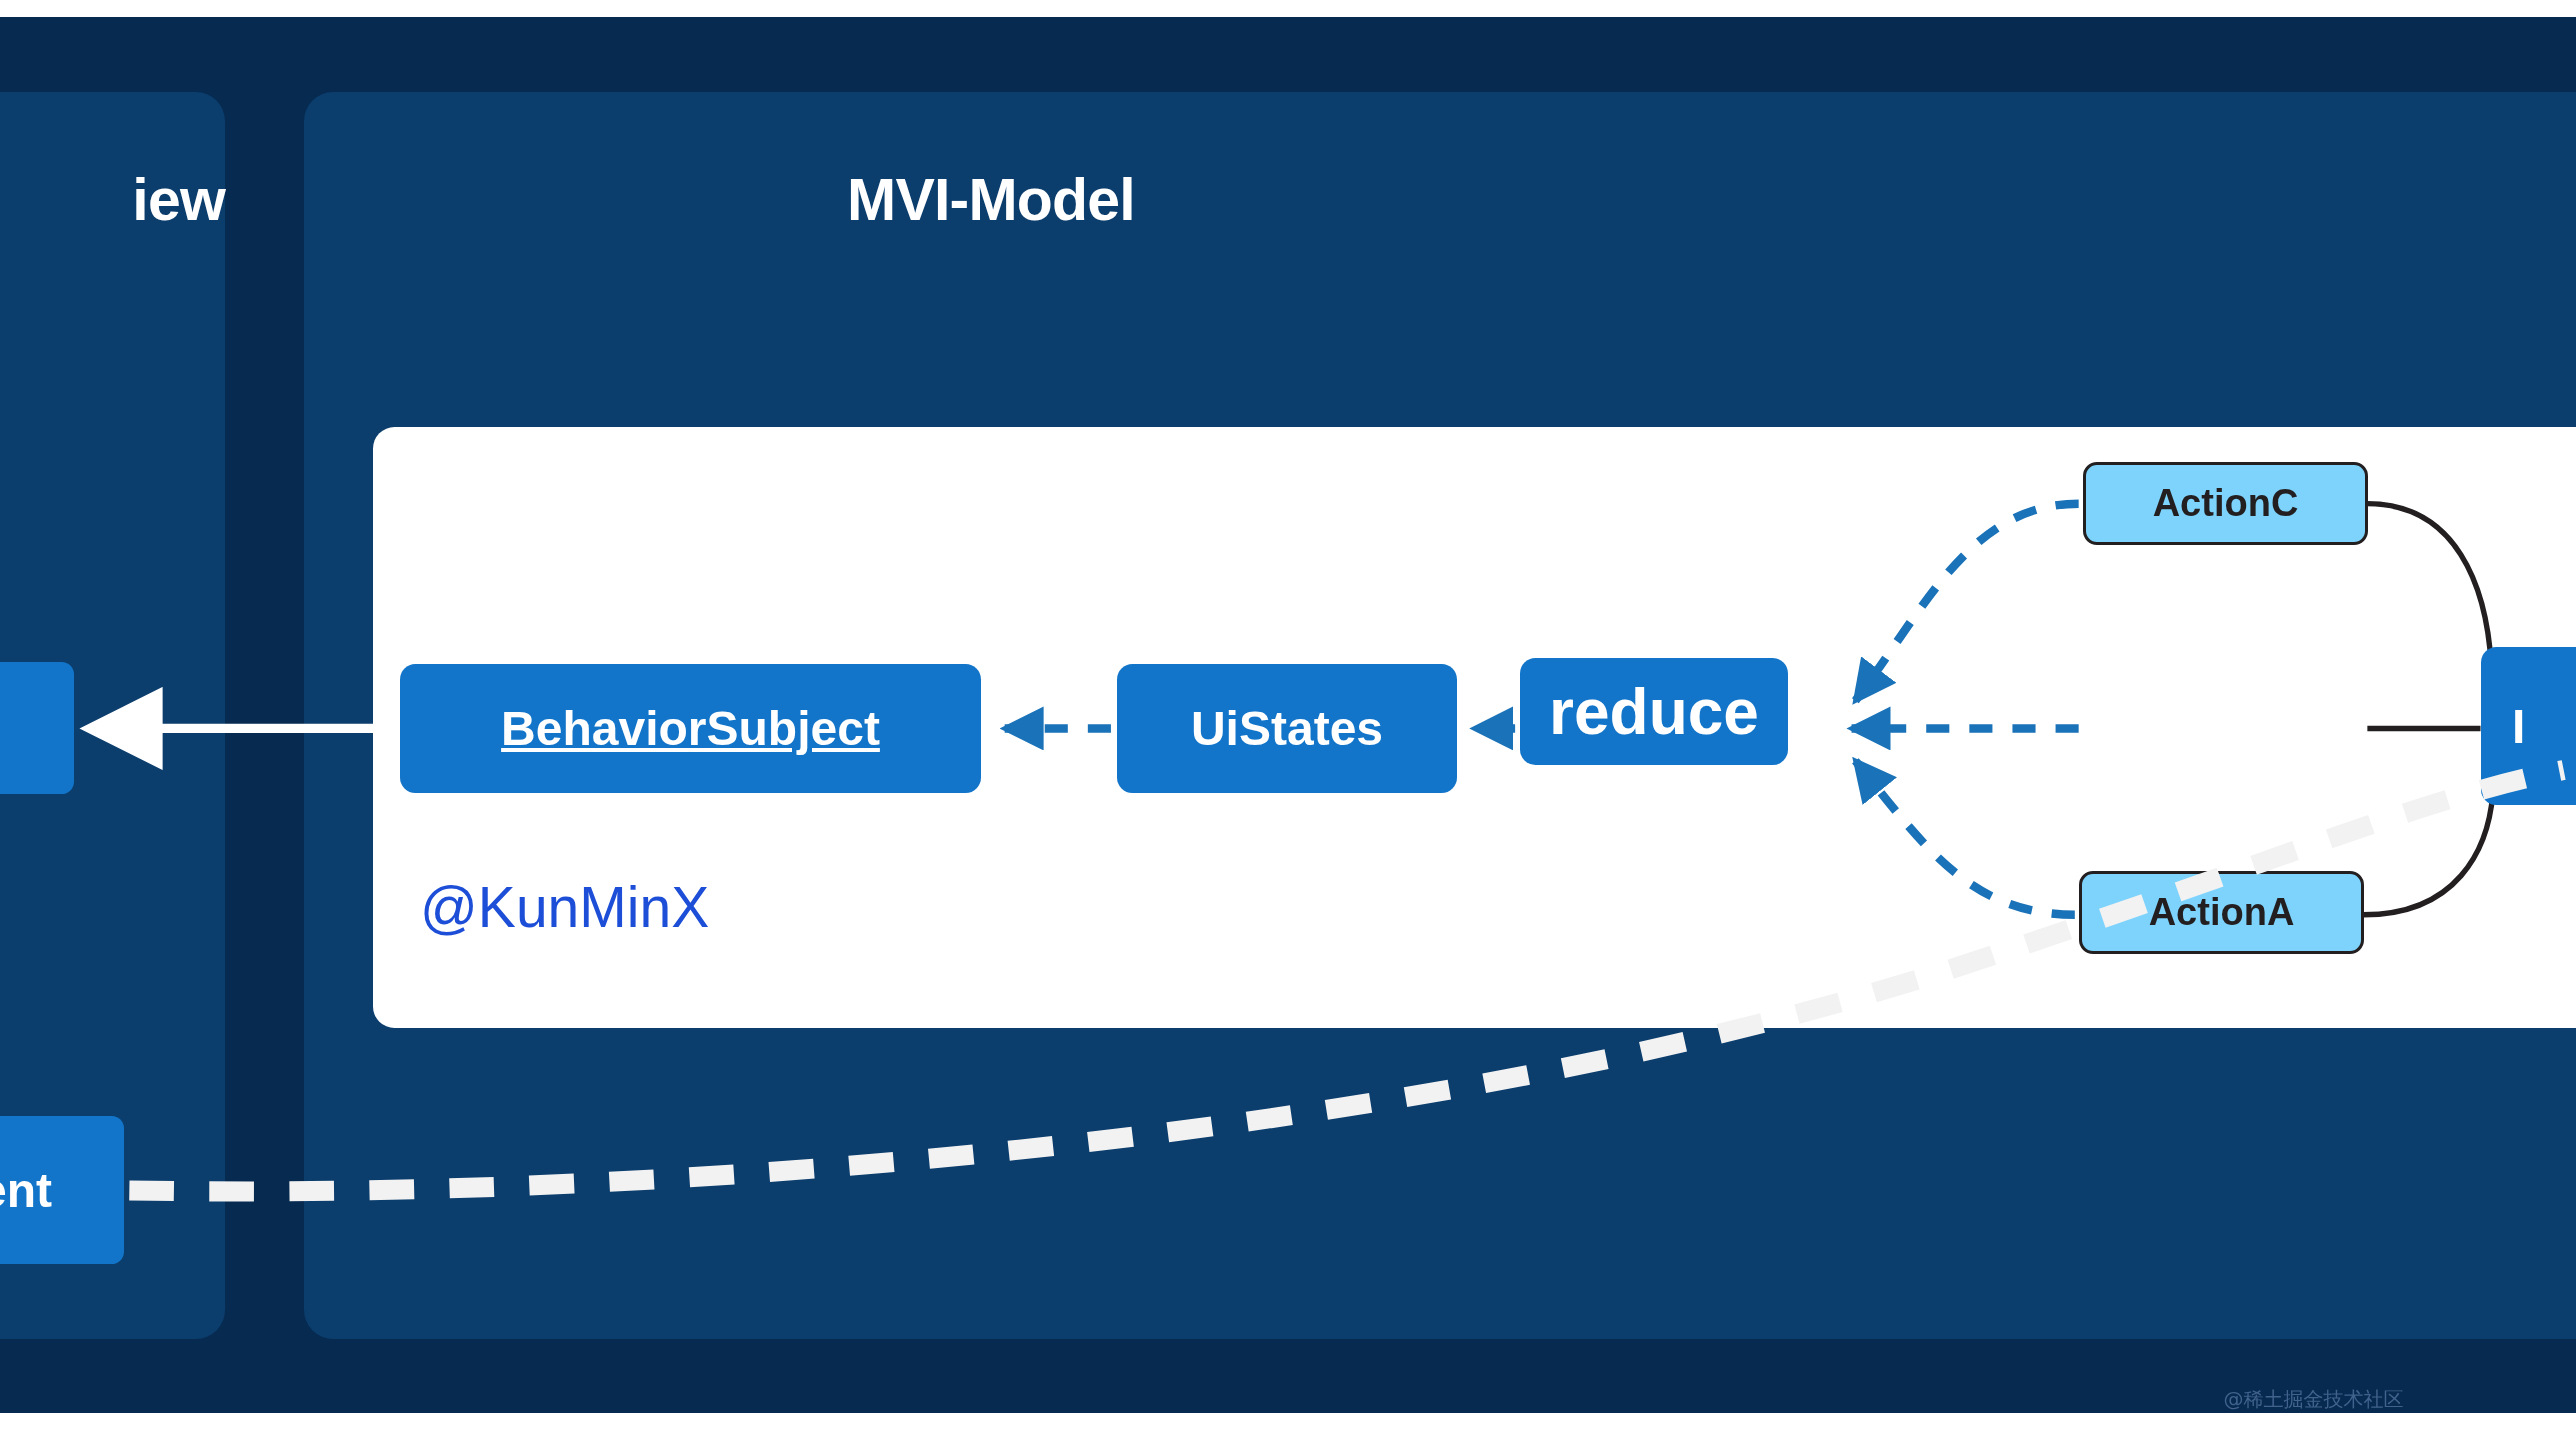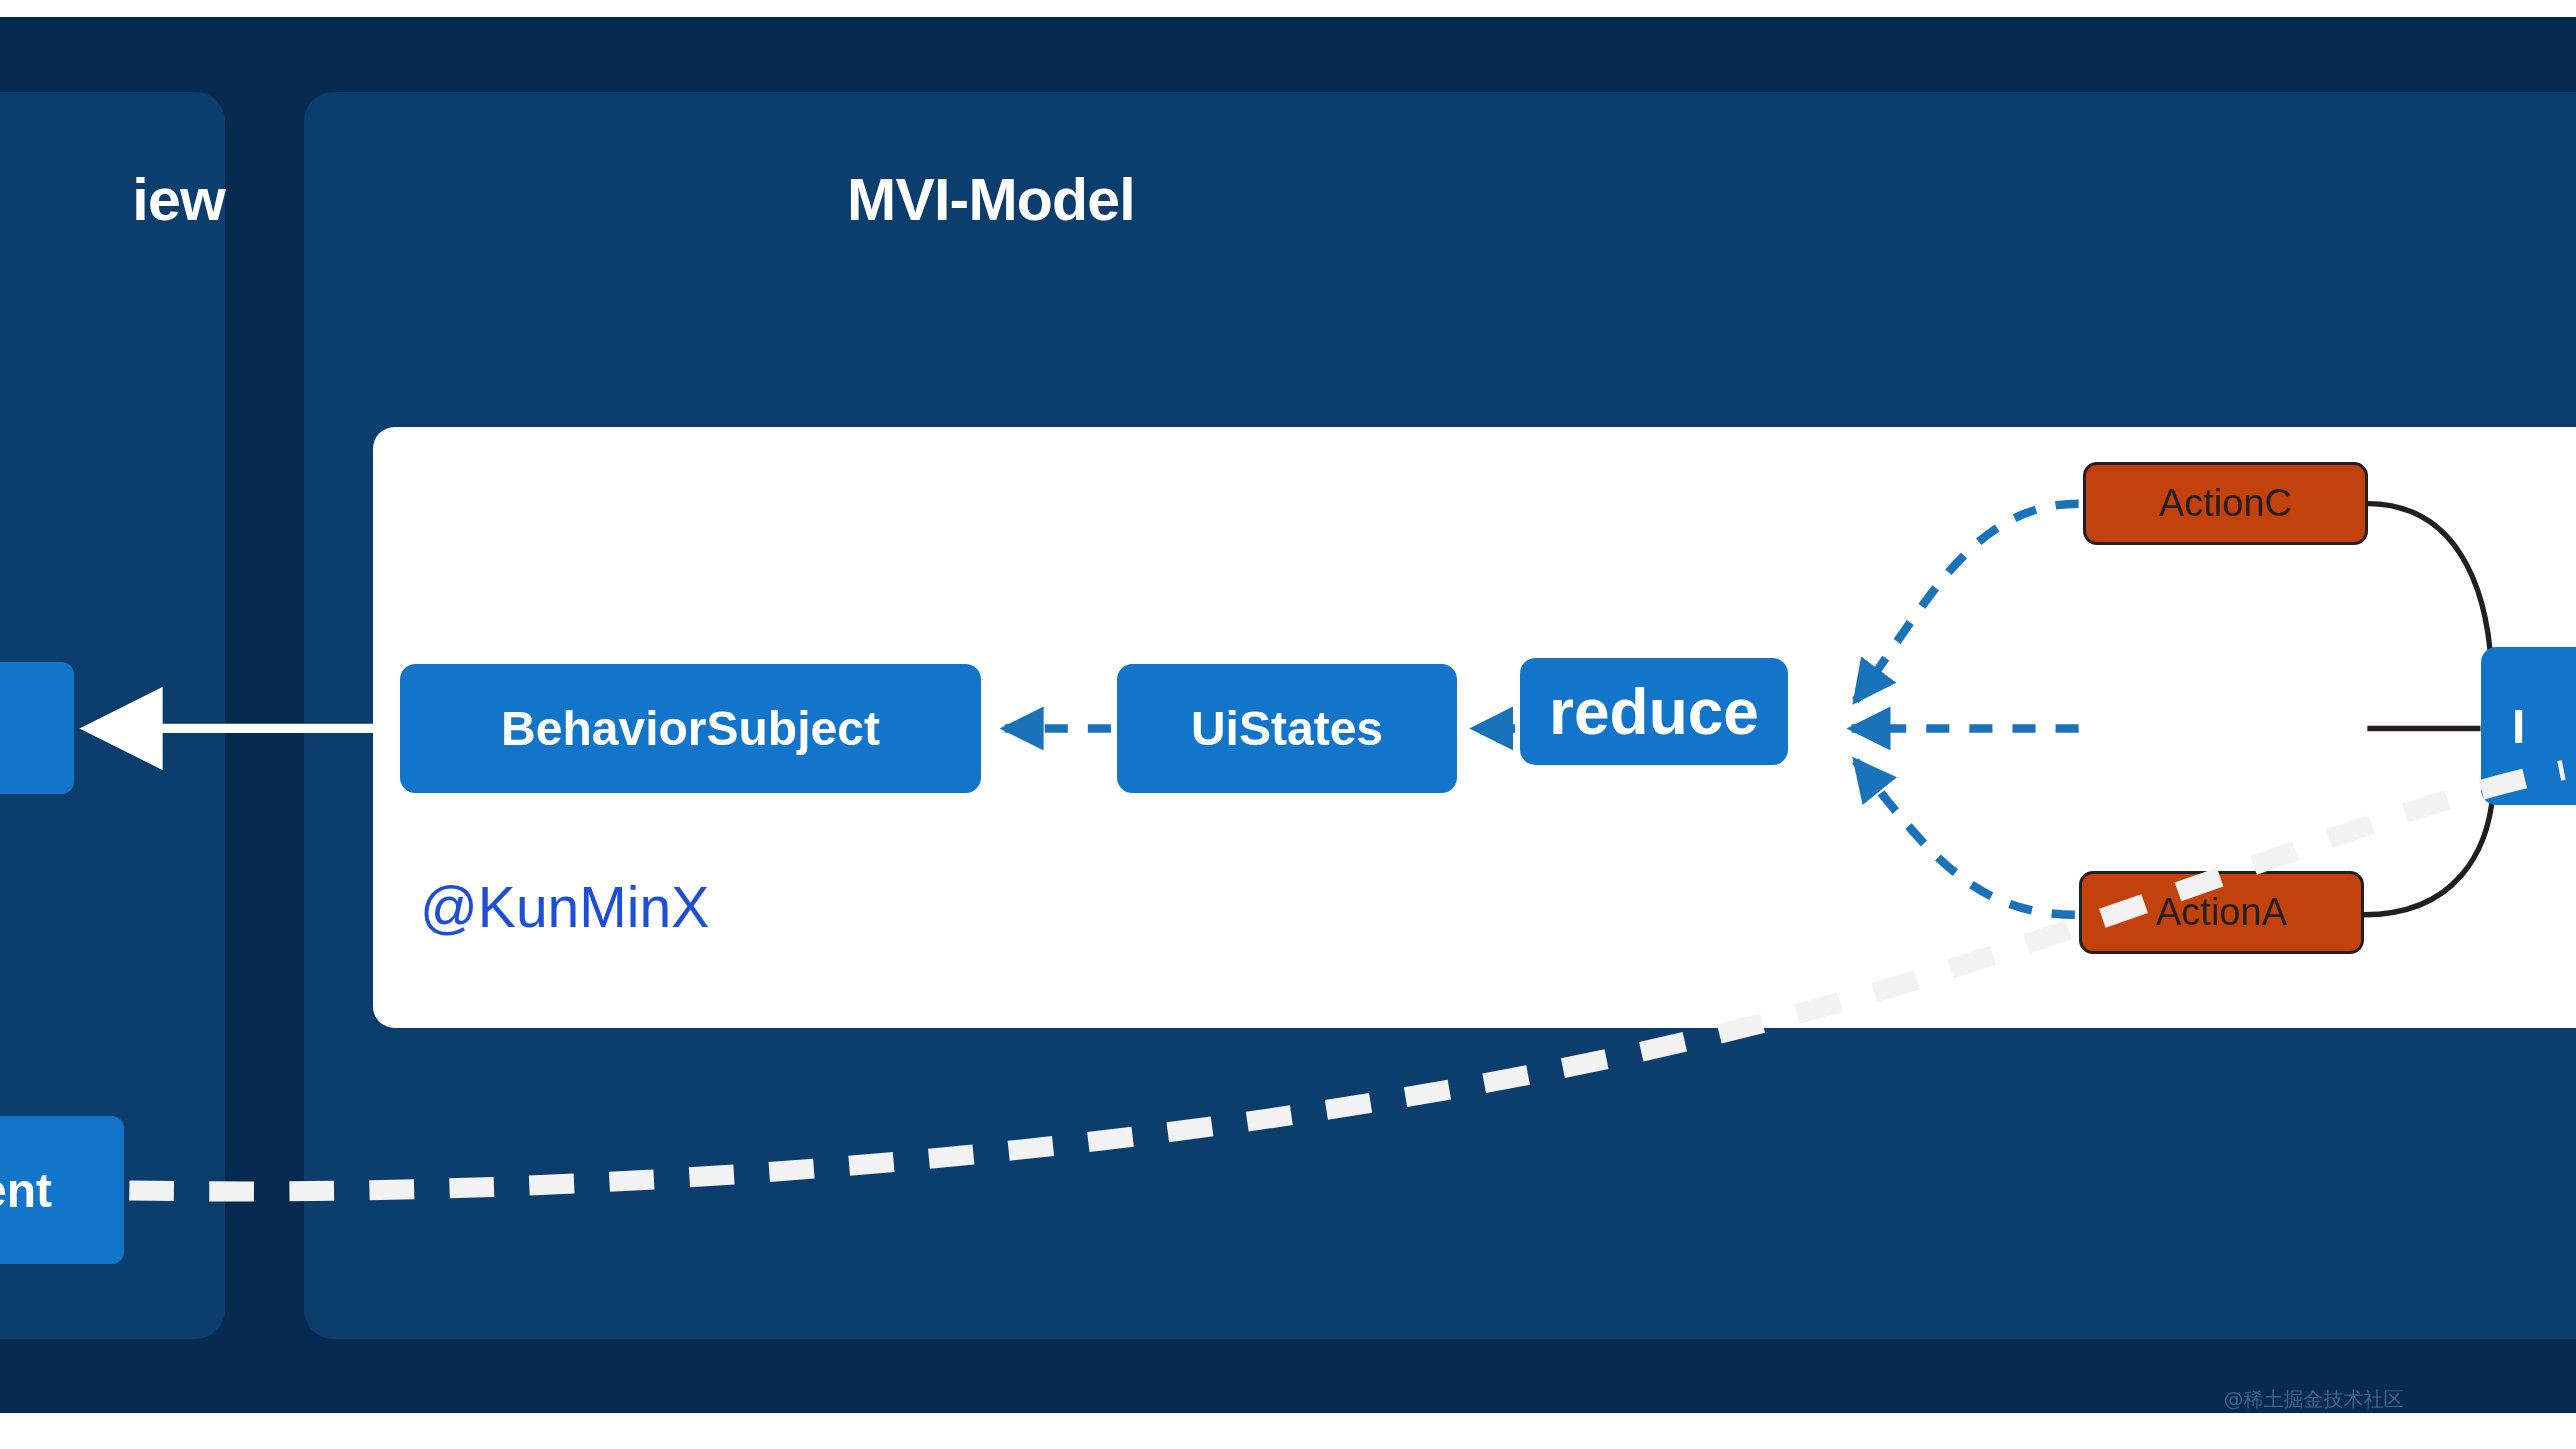--- a/index.html
+++ b/index.html
@@ -116,30 +116,30 @@
     font-weight: bold;
     border-radius: 12.3px;
   }
   .node-blue-lg {
     background: #1275c9;
     color: #ffffff;
     font-weight: bold;
     border-radius: 15.4px;
   }
   .node-gray {
-    background: #c2410c;
+    background: #7dd3fc;
     color: #231f20;
-    font-weight: normal;
+    font-weight: bold;
     border: 3.8px solid #231f20;
     border-radius: 14px;
   }
 
   #node-self       { left: -92px; top: 662px;  width: 166px; height: 132px; font-size: 48px; }
   #node-event      { left: -92px; top: 1116px; width: 216px; height: 148px; font-size: 48px; }
-  #node-behaviorsubject { left: 400px;  top: 664px; width: 581px; height: 129px; font-size: 48px; }
+  #node-behaviorsubject { left: 400px;  top: 664px; width: 581px; height: 129px; font-size: 48px; text-decoration: underline; }
   #node-uistates   { left: 1111px; top: 664px;  width: 340px; height: 129px; font-size: 48px; margin-left: 6px; }
   #node-reduce     { left: 1520px; top: 658px;  width: 268px; height: 107px; font-size: 64px; }
   #node-intent     { left: 2481px; top: 647px;  width: 192px; height: 158px; font-size: 48px;
                      justify-content: flex-start; padding-left: 31px; }
 
   #node-actionc { left: 2083px; top: 462px;  width: 285px; height: 83px; font-size: 38px; }
   #node-actionb { left: 2083px; top: 667px;  width: 285px; height: 83px; font-size: 38px; }
   #node-actiona { left: 2079px; top: 871px; width: 285px; height: 83px; font-size: 38px; }
 
   

